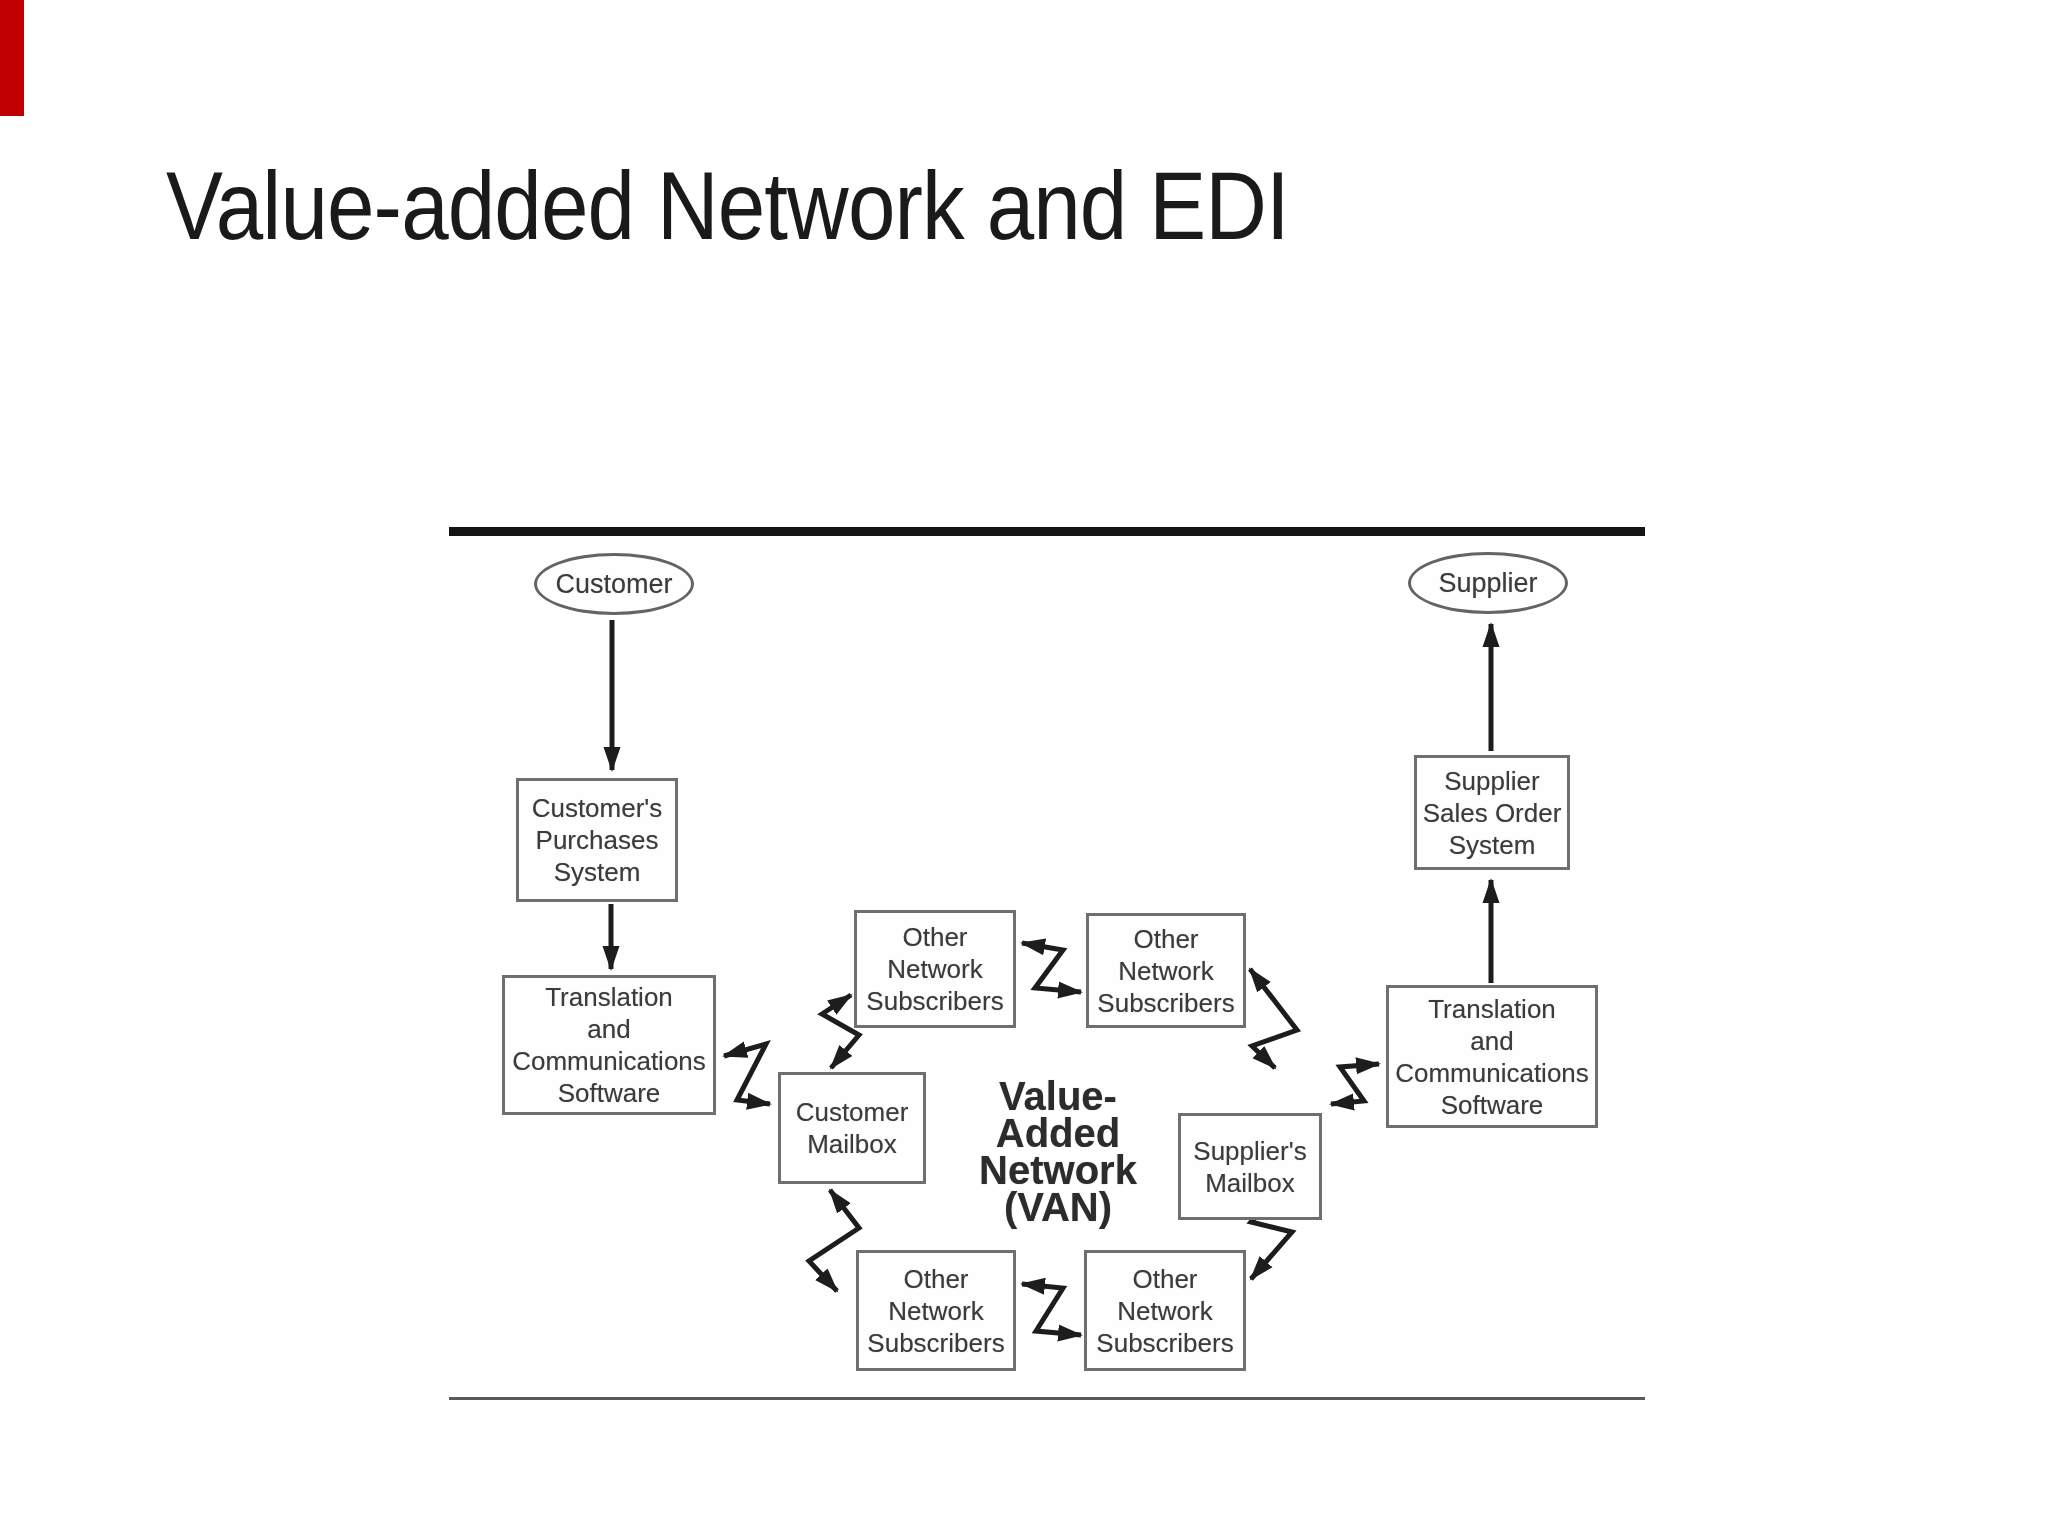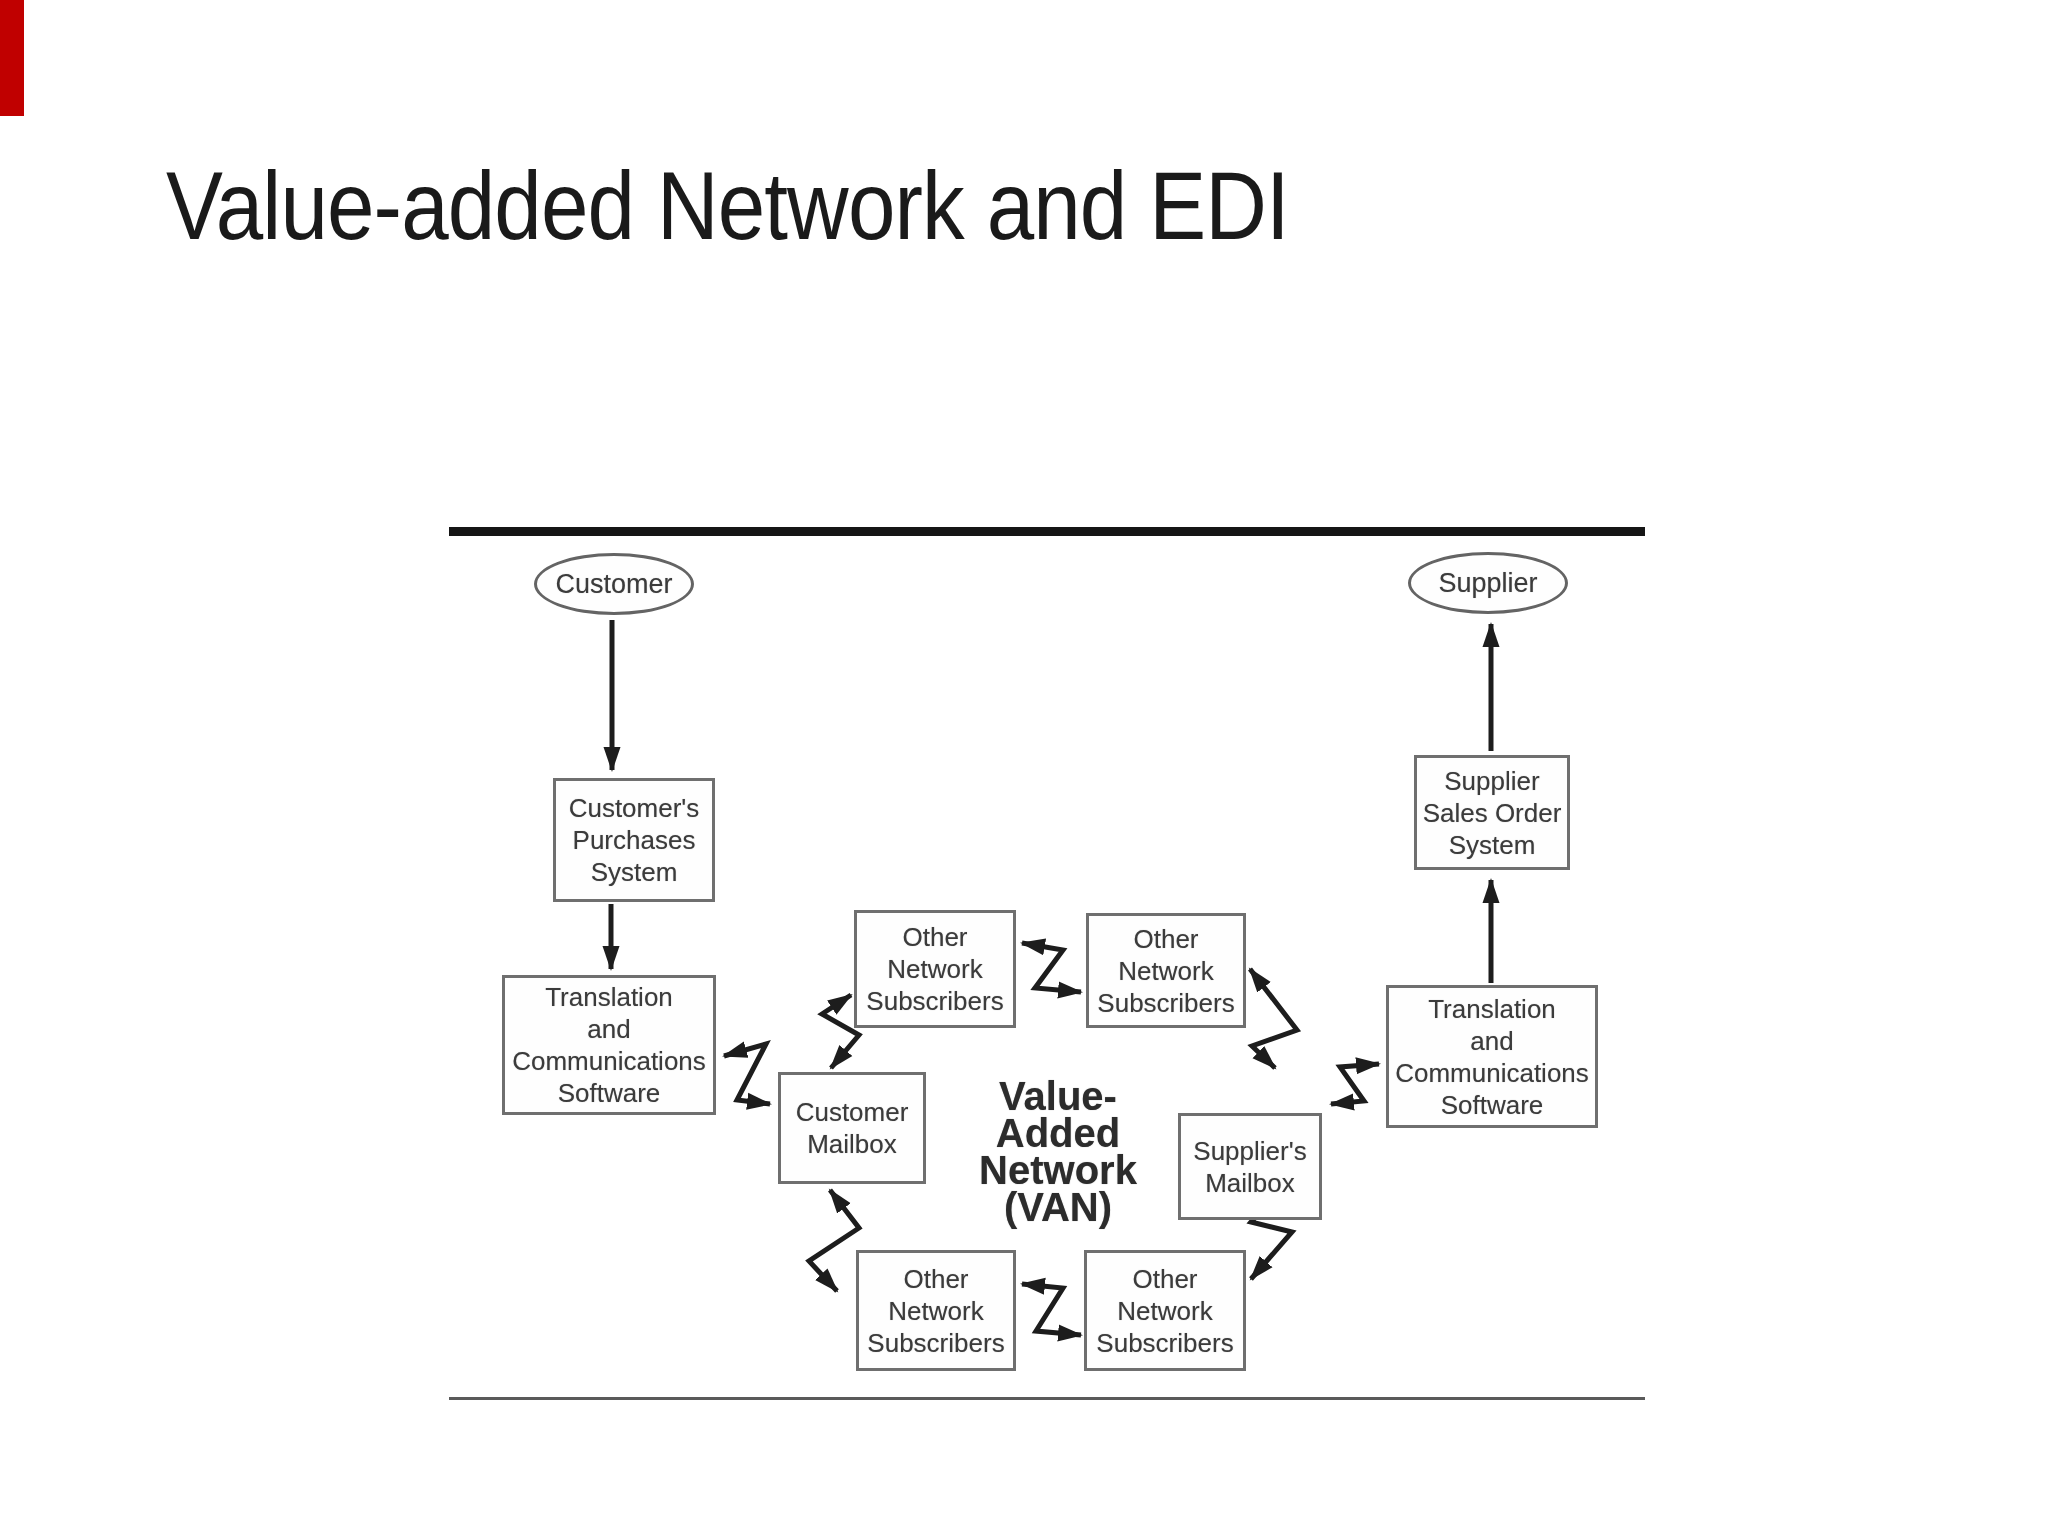--- a/index.html
+++ b/index.html
@@ -72,21 +72,21 @@
         <path d="M 1281,1187 L 1251,1222 L 1292,1232 L 1251,1279" marker-start="url(#headr)" marker-end="url(#head)"></path>
 
         <path d="M 1331,1104 L 1364,1101 L 1340,1067 L 1379,1064" marker-start="url(#headr)" marker-end="url(#head)"></path>
       </g>
     </svg>
 
     <div class="node ellipse" style="left:534px;top:553px;width:160px;height:62px;">Customer</div>
 
     <div class="node ellipse" style="left:1408px;top:552px;width:160px;height:62px;">Supplier</div>
 
-    <div class="node" style="left:553px;top:778px;width:162px;height:124px;">Customer's
+    <div class="node" style="left:516px;top:778px;width:162px;height:124px;">Customer's
 Purchases
 System</div>
 
     <div class="node" style="left:502px;top:975px;width:214px;height:140px;">Translation
 and
 Communications
 Software</div>
 
     <div class="node" style="left:778px;top:1072px;width:148px;height:112px;">Customer
 Mailbox</div>

